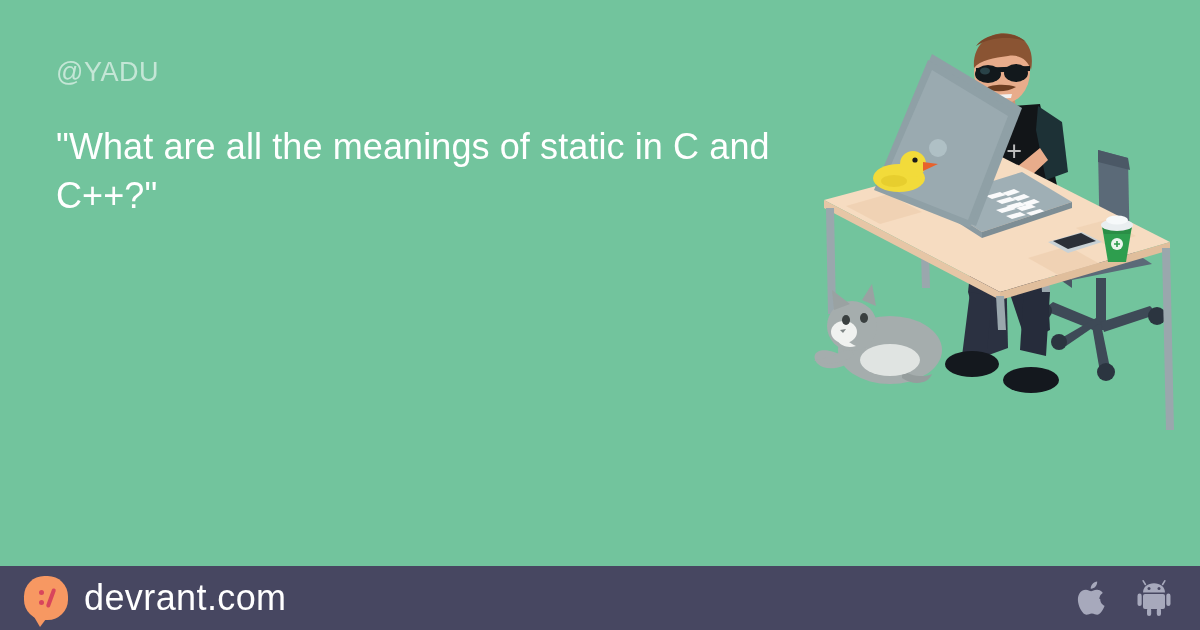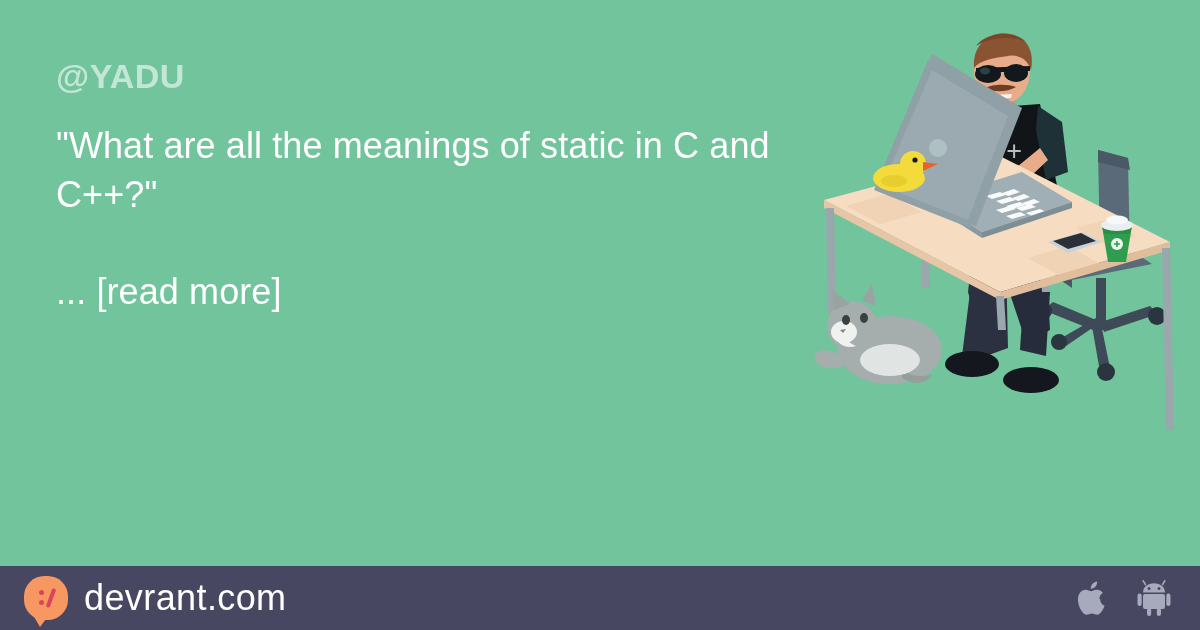--- a/index.html
+++ b/index.html
@@ -20,26 +20,26 @@
   }
 
   
   .content {
     position:absolute;
     left:56px; top:58px;
     width:760px;
   }
 
   .username {
-    font-size:34px;
-    font-weight:700;
+    font-size:27px;
+    font-weight:400;
     letter-spacing:0.5px;
     color:rgba(255,255,255,0.58);
     line-height:1.1;
-    margin-bottom:26px;
+    margin-bottom:34px;
   }
 
   .rant-body {
     font-size:36px;
     line-height:49px;
     color:#FFFFFF;
     font-weight:400;
     letter-spacing:0.1px;
   }
   .rant-para { margin:0 0 48px 0; }
@@ -283,21 +283,20 @@
       </g>
 
     </svg>
   </div>
 
   <div class="content">
     <div class="username">@YADU</div>
 
     <div class="rant-body">
       <p class="rant-para">"What are all the meanings of static in C and C++?"</p>
-      <p class="rant-para">... [read more]</p>
     </div>
   </div>
 
   <div class="footer">
 
     <div class="brand">
       <div class="logo-mark">
         <div class="logo-bubble"></div>
         <div class="logo-tail"></div>
         <div class="logo-face">

